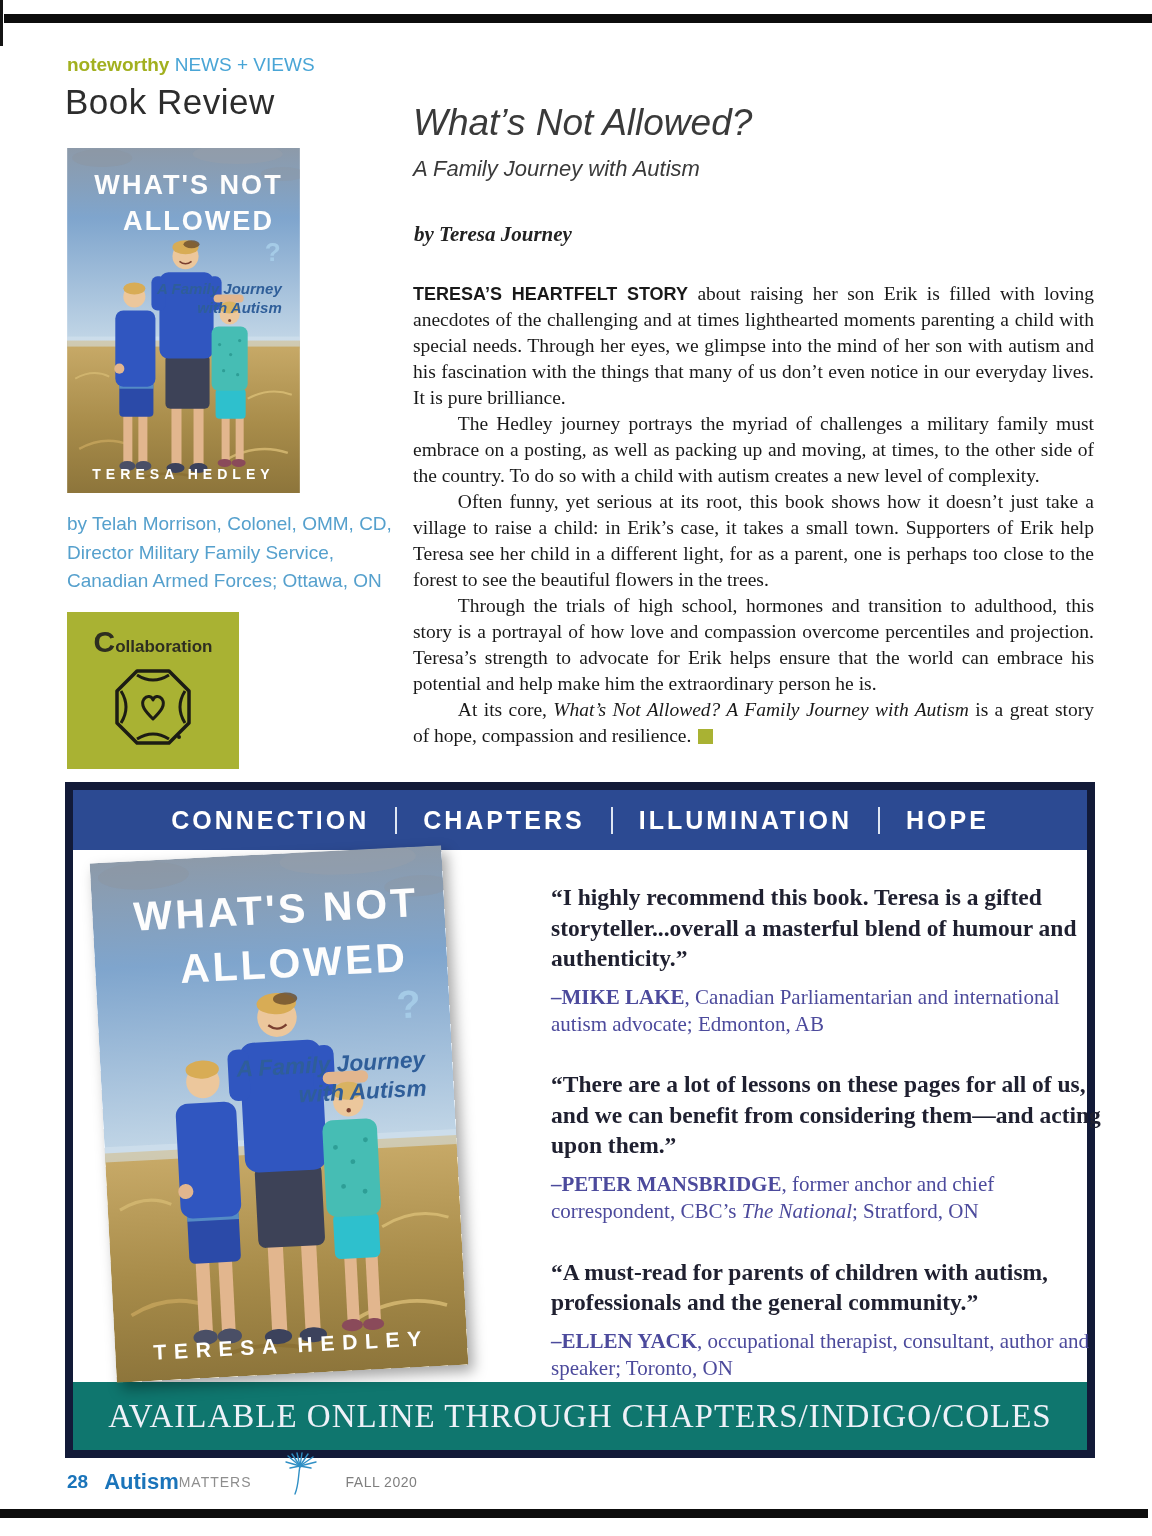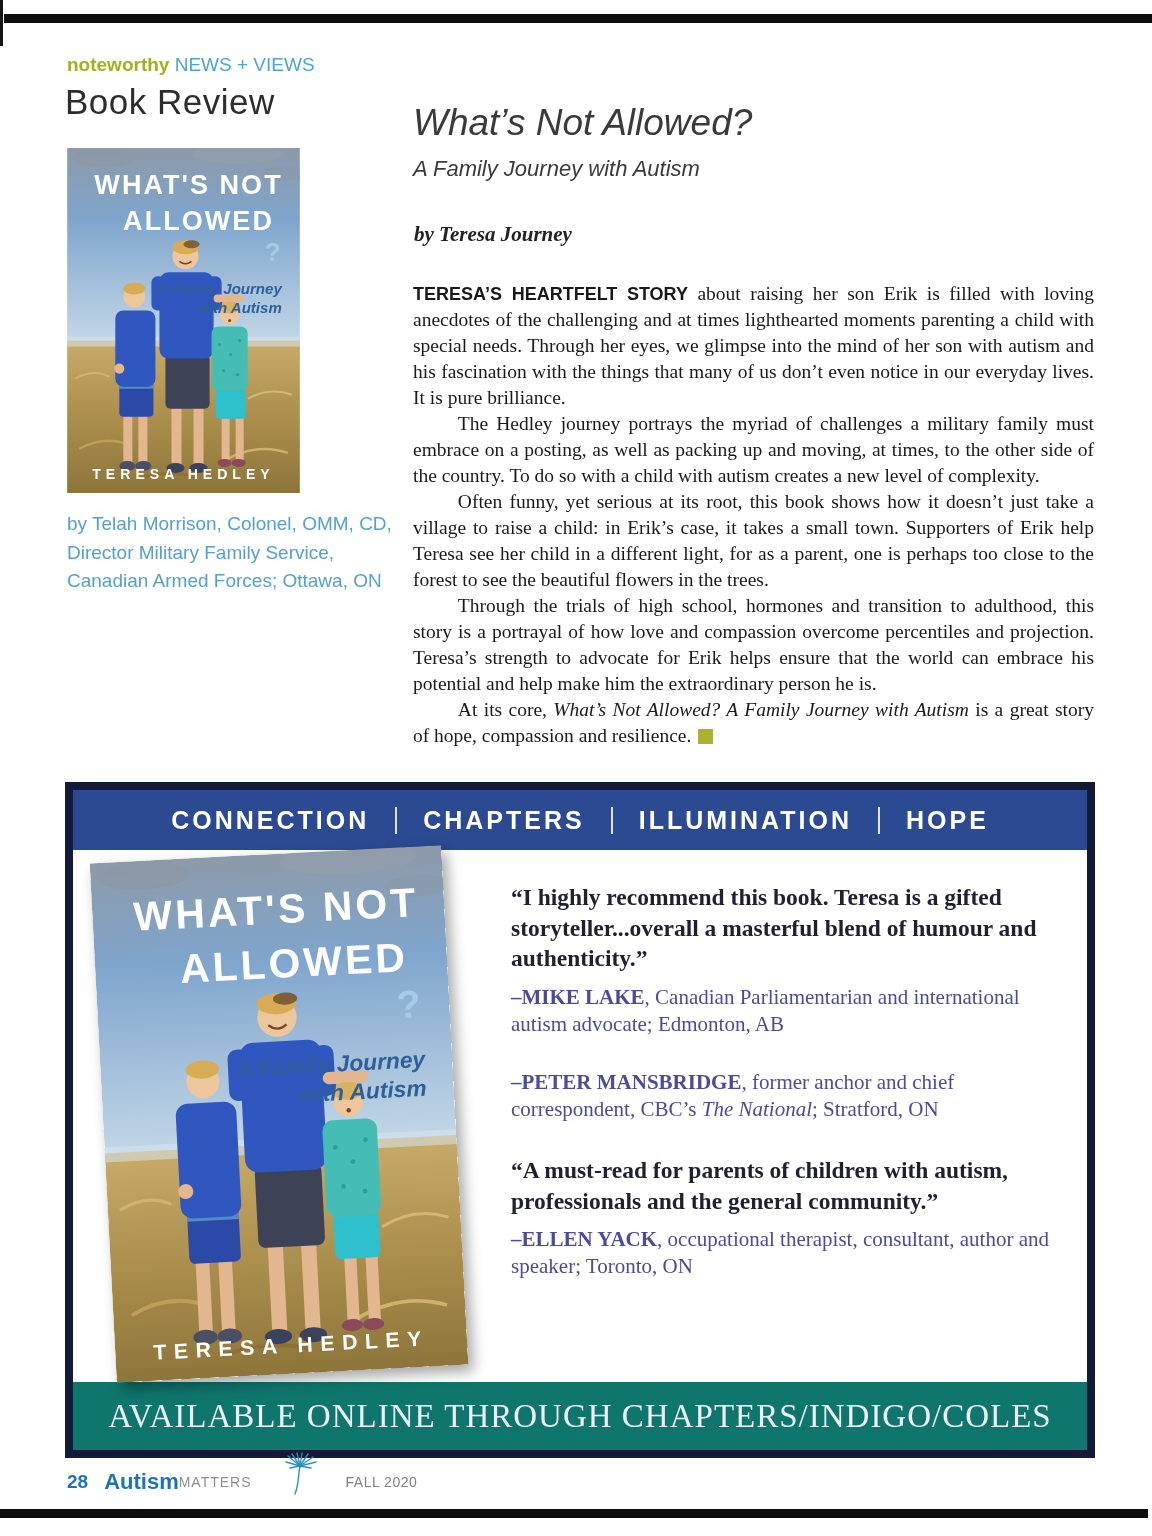--- a/index.html
+++ b/index.html
@@ -37,21 +37,21 @@
   .leadin { font-family:"Liberation Sans", sans-serif; font-weight:bold; font-size:18px; }
   .btitle { font-style:italic; }
   .end-square { display:inline-block; width:15px; height:15px; background:#a9b233; margin-left:7px; vertical-align:-2px; }
 
   
   .ad { position:absolute; left:65px; top:782px; width:1030px; height:676px; box-sizing:border-box; border:8px solid #121a38; background:#ffffff; }
   .ad-banner { height:60px; background:#2c4a92; display:flex; align-items:center; justify-content:center; gap:26px; color:#ffffff; font-weight:bold; font-size:25px; letter-spacing:3px; }
   .vbar { width:2px; height:27px; background:#dfe6f2; }
   .ad-body { position:relative; height:532px; background:#ffffff; }
   .ad-cover { position:absolute; left:30px; top:4px; width:352px; height:520px; transform:rotate(-3deg); box-shadow:5px 7px 14px rgba(0,0,0,0.35); z-index:2; }
-  .ad-quotes { position:absolute; left:438px; top:32px; width:560px; font-family:"Liberation Serif", serif; }
+  .ad-quotes { position:absolute; left:478px; top:32px; width:560px; font-family:"Liberation Serif", serif; }
   .quote-text { font-size:23.5px; font-weight:bold; color:#1f2030; line-height:1.3; margin:0 0 10px 0; }
   .quote-attr { font-size:21px; color:#4c4a9c; line-height:1.28; margin:0 0 32px 0; }
   .attr-name { font-weight:bold; }
   .attr-italic { font-style:italic; }
   .ad-footer-bar { height:68px; background:#0f766e; display:flex; align-items:center; justify-content:center; color:#eef1f8; font-family:"Liberation Serif", serif; font-weight:normal; font-size:33px; letter-spacing:1px; position:relative; z-index:1; }
 
   
   .page-footer { position:absolute; left:67px; top:1468px; display:flex; align-items:center; }
   .pf-num { font-size:19px; font-weight:bold; color:#1a74ba; margin-right:16px; }
   .pf-autism { font-size:22px; font-weight:bold; color:#1a74ba;text-align:center; }
@@ -148,20 +148,32 @@
       <text x="131" y="82" text-anchor="middle" font-size="27" font-weight="bold" letter-spacing="2" fill="#fdfdfd">ALLOWED</text>
       <text x="205" y="113" text-anchor="middle" font-size="26" font-weight="bold" fill="#a5cbe7">?</text>
       <text x="214" y="146" text-anchor="end" font-size="15" font-weight="bold" font-style="italic" fill="#2f5e99" font-family="Liberation Serif, serif">A Family Journey</text>
       <text x="214" y="165" text-anchor="end" font-size="15" font-weight="bold" font-style="italic" fill="#2f5e99" font-family="Liberation Serif, serif">with Autism</text>
       <text x="116" y="330" text-anchor="middle" font-size="14" font-weight="bold" letter-spacing="5" fill="#ffffff">TERESA HEDLEY</text>
     </g>
   </svg>
 
   <div class="reviewer">by Telah Morrison, Colonel, OMM, CD, Director Military Family Service, Canadian Armed Forces; Ottawa, ON</div>
 
+  <div class="badge">
+    <div class="badge-label"><span class="badge-initial">C</span><span class="badge-rest">ollaboration</span></div>
+    <svg class="badge-icon" width="92" height="92" viewBox="0 0 92 92">
+      <path d="M30,10 L62,10 L82,30 L82,62 L62,82 L30,82 L10,62 L10,30 Z" fill="none" stroke="#1c1c14" stroke-width="3.5" stroke-linejoin="round"></path>
+      <path d="M30,14 q16,10 32,0" fill="none" stroke="#1c1c14" stroke-width="3"></path>
+      <path d="M14,30 q10,16 0,32" fill="none" stroke="#1c1c14" stroke-width="3"></path>
+      <path d="M78,30 q-10,16 0,32" fill="none" stroke="#1c1c14" stroke-width="3"></path>
+      <path d="M30,78 q16,-10 32,0" fill="none" stroke="#1c1c14" stroke-width="3"></path>
+      <path d="M46,58 C38,50 33,44 37,38 c3,-4 8,-3 9,1 c1,-4 6,-5 9,-1 c4,6 -1,12 -9,20 Z" fill="none" stroke="#1c1c14" stroke-width="3" stroke-linejoin="round"></path>
+      <circle cx="72" cy="76" r="2" fill="#1c1c14"></circle>
+    </svg>
+  </div>
 
   <div class="article-title">What’s Not Allowed?</div>
   <div class="article-subtitle">A Family Journey with Autism</div>
   <div class="article-byline">by Teresa Journey</div>
 
   <div class="article-body">
     <p class="first"><span class="leadin">TERESA’S HEARTFELT STORY</span><span> about raising her son Erik is filled with loving anecdotes of the challenging and at times lighthearted moments parenting a child with special needs. Through her eyes, we glimpse into the mind of her son with autism and his fascination with the things that many of us don’t even notice in our everyday lives. It is pure brilliance.</span></p>
     <p>The Hedley journey portrays the myriad of challenges a military family must embrace on a posting, as well as packing up and moving, at times, to the other side of the country. To do so with a child with autism creates a new level of complexity.</p>
     <p>Often funny, yet serious at its root, this book shows how it doesn’t just take a village to raise a child: in Erik’s case, it takes a small town. Supporters of Erik help Teresa see her child in a different light, for as a parent, one is perhaps too close to the forest to see the beautiful flowers in the trees.</p>
     <p>Through the trials of high school, hormones and transition to adulthood, this story is a portrayal of how love and compassion overcome percentiles and projection. Teresa’s strength to advocate for Erik helps ensure that the world can embrace his potential and help make him the extraordinary person he is.</p>
@@ -256,20 +268,21 @@
           <text x="116" y="330" text-anchor="middle" font-size="14" font-weight="bold" letter-spacing="5" fill="#ffffff">TERESA HEDLEY</text>
         </g>
       </svg>
 
       <div class="ad-quotes">
         <div>
           <p class="quote-text">“I highly recommend this book. Teresa is a gifted storyteller...overall a masterful blend of humour and authenticity.”</p>
           <p class="quote-attr"><span class="attr-name">–MIKE LAKE</span><span>, Canadian Parliamentarian and international autism advocate; Edmonton, AB</span></p>
         </div>
         <div>
+          <p class="quote-text">“There are a lot of lessons on these pages for all of us, and we can benefit from considering them—and acting upon them.”</p>
           <p class="quote-attr"><span class="attr-name">–PETER MANSBRIDGE</span><span>, former anchor and chief correspondent, CBC’s </span><span class="attr-italic">The National</span><span>; Stratford, ON</span></p>
         </div>
         <div>
           <p class="quote-text">“A must-read for parents of children with autism, professionals and the general community.”</p>
           <p class="quote-attr"><span class="attr-name">–ELLEN YACK</span><span>, occupational therapist, consultant, author and speaker; Toronto, ON</span></p>
         </div>
       </div>
     </div>
     <div class="ad-footer-bar">AVAILABLE ONLINE THROUGH CHAPTERS/INDIGO/COLES</div>
   </div>

